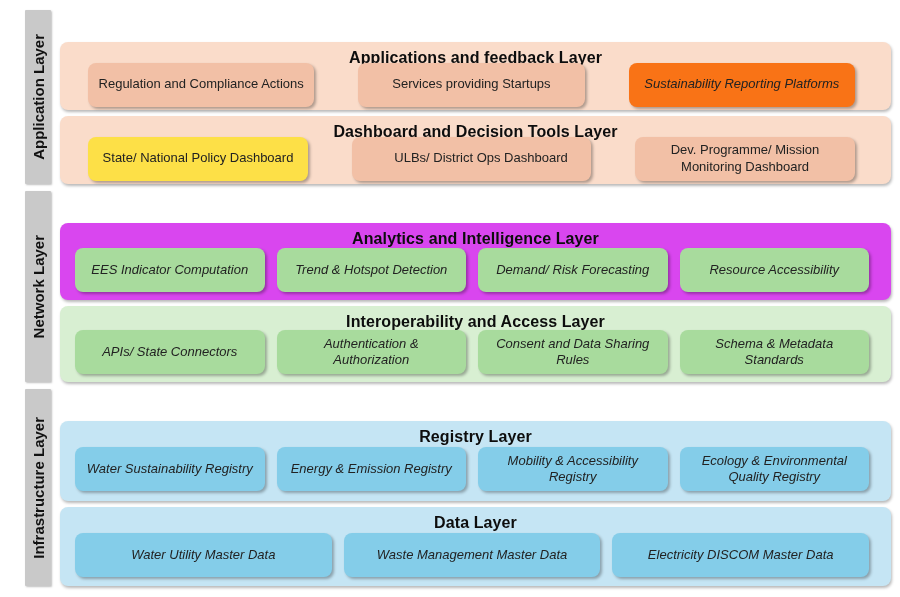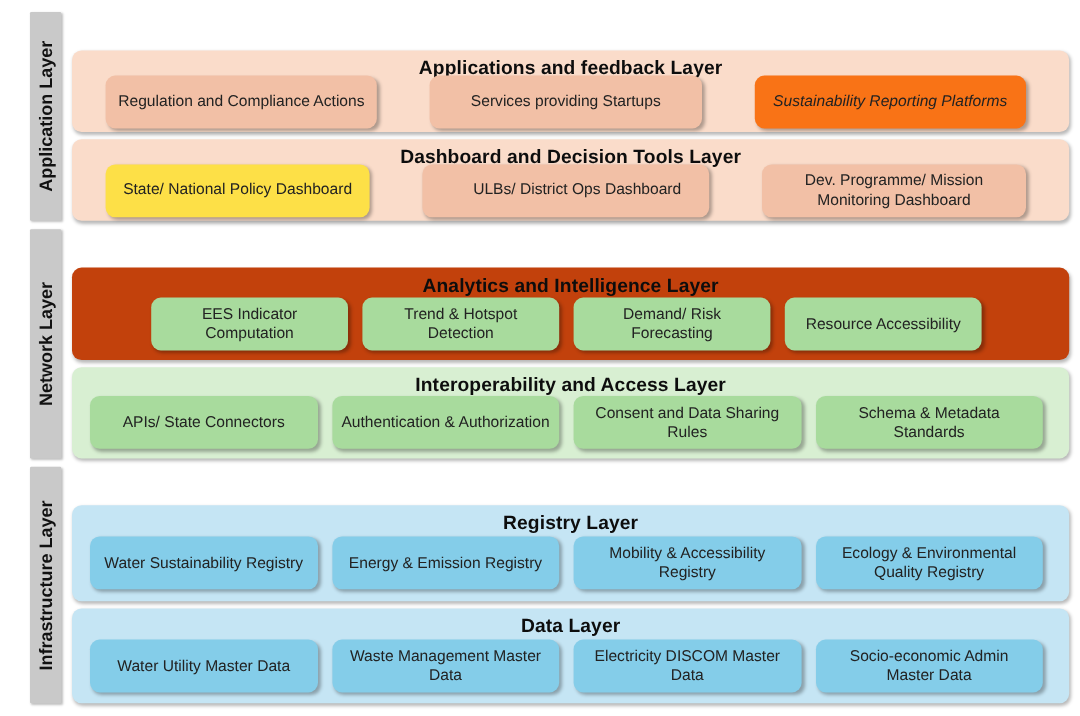--- a/index.html
+++ b/index.html
@@ -33,21 +33,21 @@
     padding:5px 0 0 0; min-height:0;
   }
   .band-title {
     text-align:center; font-weight:700; font-size:16px; color:#0d0d0d;
     padding-top:2px; letter-spacing:0.1px;
   }
   .box-row {
     flex:1; display:flex; align-items:center; min-height:0;
   }
   .box-row.cols-3 { padding:2px 36px 10px 28px; gap:44px; }
-  .box-row.cols-4 { padding:2px 22px 10px 15px; gap:12px; }
+  .box-row.cols-4 { padding:2px 22px 10px 15px; gap:12px;font-style:italic; }
   .box {
     flex:1; height:44px;
     border-radius:8px;
     display:flex; align-items:center; justify-content:center;
     text-align:center; font-size:13px; line-height:1.25; color:#222;
     padding:2px 8px; box-sizing:border-box;
     box-shadow:2px 2px 3px rgba(0,0,0,0.3);
   }
 </style>
 </head>
@@ -75,21 +75,21 @@
             <div class="box" style="background: rgb(242, 192, 166); color: rgb(34, 34, 34);">Dev. Programme/ Mission Monitoring Dashboard</div>
           </div>
         </div>
       </div>
     </div>
     <div class="group">
       <div class="side-label" style="background: rgb(201, 201, 201);">
         <span class="side-text">Network Layer</span>
       </div>
       <div class="bands">
-        <div class="band" style="background: #c2410c; align-items: center;">
+        <div class="band" style="background: #d946ef;">
           <div class="band-title" style="color: rgb(13, 13, 13);">Analytics and Intelligence Layer</div>
           <div class="box-row cols-4">
             <div class="box" style="background: rgb(168, 219, 157); color: rgb(34, 34, 34);">EES Indicator Computation</div>
             <div class="box" style="background: rgb(168, 219, 157); color: rgb(34, 34, 34);">Trend &amp; Hotspot Detection</div>
             <div class="box" style="background: rgb(168, 219, 157); color: rgb(34, 34, 34);">Demand/ Risk Forecasting</div>
             <div class="box" style="background: rgb(168, 219, 157); color: rgb(34, 34, 34);">Resource Accessibility</div>
           </div>
         </div>
         <div class="band" style="background: rgb(216, 239, 210);">
           <div class="band-title" style="color: rgb(13, 13, 13);">Interoperability and Access Layer</div>
@@ -115,18 +115,17 @@
             <div class="box" style="background: rgb(132, 205, 233); color: rgb(34, 34, 34);">Mobility &amp; Accessibility Registry</div>
             <div class="box" style="background: rgb(132, 205, 233); color: rgb(34, 34, 34);">Ecology &amp; Environmental Quality Registry</div>
           </div>
         </div>
         <div class="band" style="background: rgb(197, 229, 244);">
           <div class="band-title" style="color: rgb(13, 13, 13);">Data Layer</div>
           <div class="box-row cols-4">
             <div class="box" style="background: rgb(132, 205, 233); color: rgb(34, 34, 34);">Water Utility Master Data</div>
             <div class="box" style="background: rgb(132, 205, 233); color: rgb(34, 34, 34);">Waste Management Master Data</div>
             <div class="box" style="background: rgb(132, 205, 233); color: rgb(34, 34, 34);">Electricity DISCOM Master Data</div>
-            <div class="box" style="background: rgb(132, 205, 233); color: rgb(34, 34, 34);">Socio-economic Admin Master Data</div>
           </div>
         </div>
       </div>
     </div>
   </div>
 
 </body></html>

